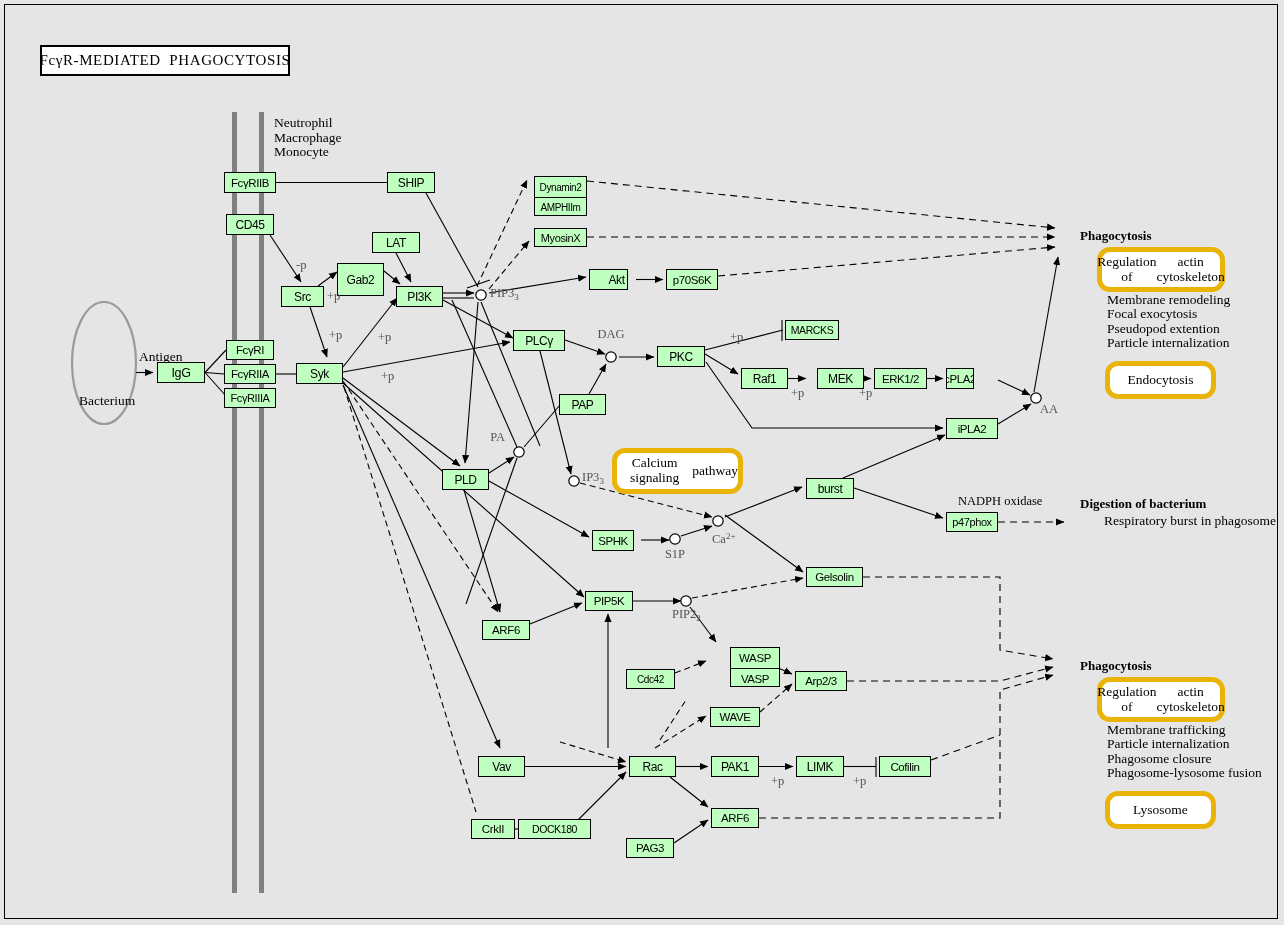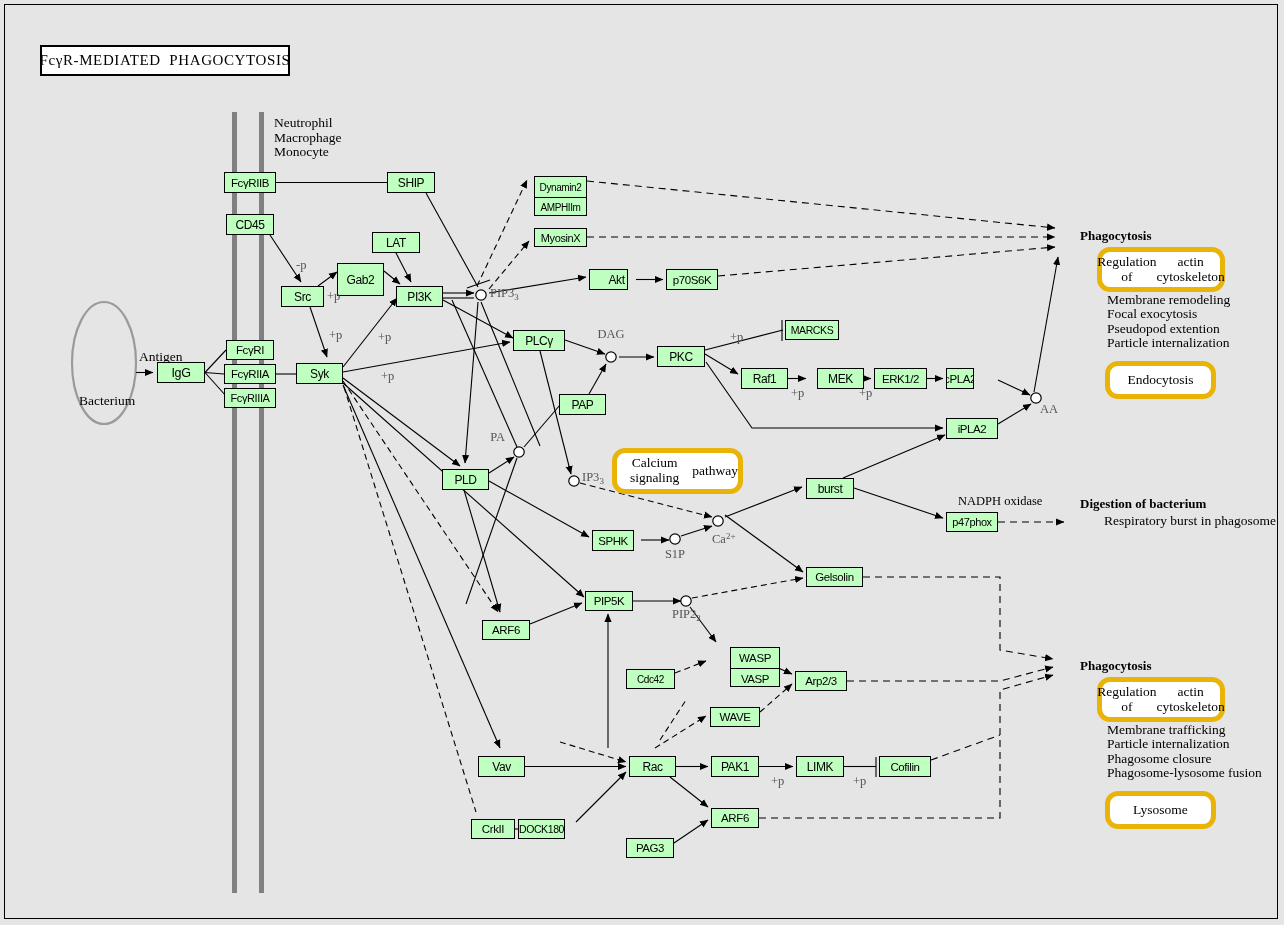--- a/index.html
+++ b/index.html
@@ -241,21 +241,21 @@
       <div class="gbox" style="left: 482px; top: 620px; width: 48px; height: 20px; font-size: 11.5px;">ARF6</div>
       <div class="gbox" style="left: 626px; top: 669px; width: 49px; height: 20px; font-size: 10px;">Cdc42</div>
       <div class="gbox" style="left: 795px; top: 671px; width: 52px; height: 20px; font-size: 11.5px;">Arp2/3</div>
       <div class="gbox" style="left: 710px; top: 707px; width: 50px; height: 20px; font-size: 11.5px;">WAVE</div>
       <div class="gbox" style="left: 478px; top: 756px; width: 47px; height: 21px; font-size: 12px;">Vav</div>
       <div class="gbox" style="left: 629px; top: 756px; width: 47px; height: 21px; font-size: 12px;">Rac</div>
       <div class="gbox" style="left: 711px; top: 756px; width: 48px; height: 21px; font-size: 12px;">PAK1</div>
       <div class="gbox" style="left: 796px; top: 756px; width: 48px; height: 21px; font-size: 12px;">LIMK</div>
       <div class="gbox" style="left: 879px; top: 756px; width: 52px; height: 21px; font-size: 11.5px;">Cofilin</div>
       <div class="gbox" style="left: 471px; top: 819px; width: 44px; height: 20px; font-size: 11.5px;">CrkII</div>
-      <div class="gbox" style="left: 518px; top: 819px; width: 47px; height: 20px; font-size: 10.5px;">DOCK180</div>
+      <div class="gbox" style="left: 518px; top: 819px; width: 73px; height: 20px; font-size: 10.5px;">DOCK180</div>
       <div class="gbox" style="left: 711px; top: 808px; width: 48px; height: 20px; font-size: 11.5px;">ARF6</div>
       <div class="gbox" style="left: 626px; top: 838px; width: 48px; height: 20px; font-size: 11.5px;">PAG3</div>
     </div>
   <div id="stacks-layer">
       <div class="gstack" style="left: 534px; top: 176px; width: 53px; height: 40px;">
         <div style="height: 20px; font-size: 10px;">Dynamin2</div>
         <div style="height: 19px; font-size: 10px;">AMPHIIm</div>
       </div>
       <div class="gstack" style="left: 710px; top: 647px; width: 50px; height: 40px; margin-left: 20px;">
         <div style="height: 20px; font-size: 11.5px;">WASP</div>

